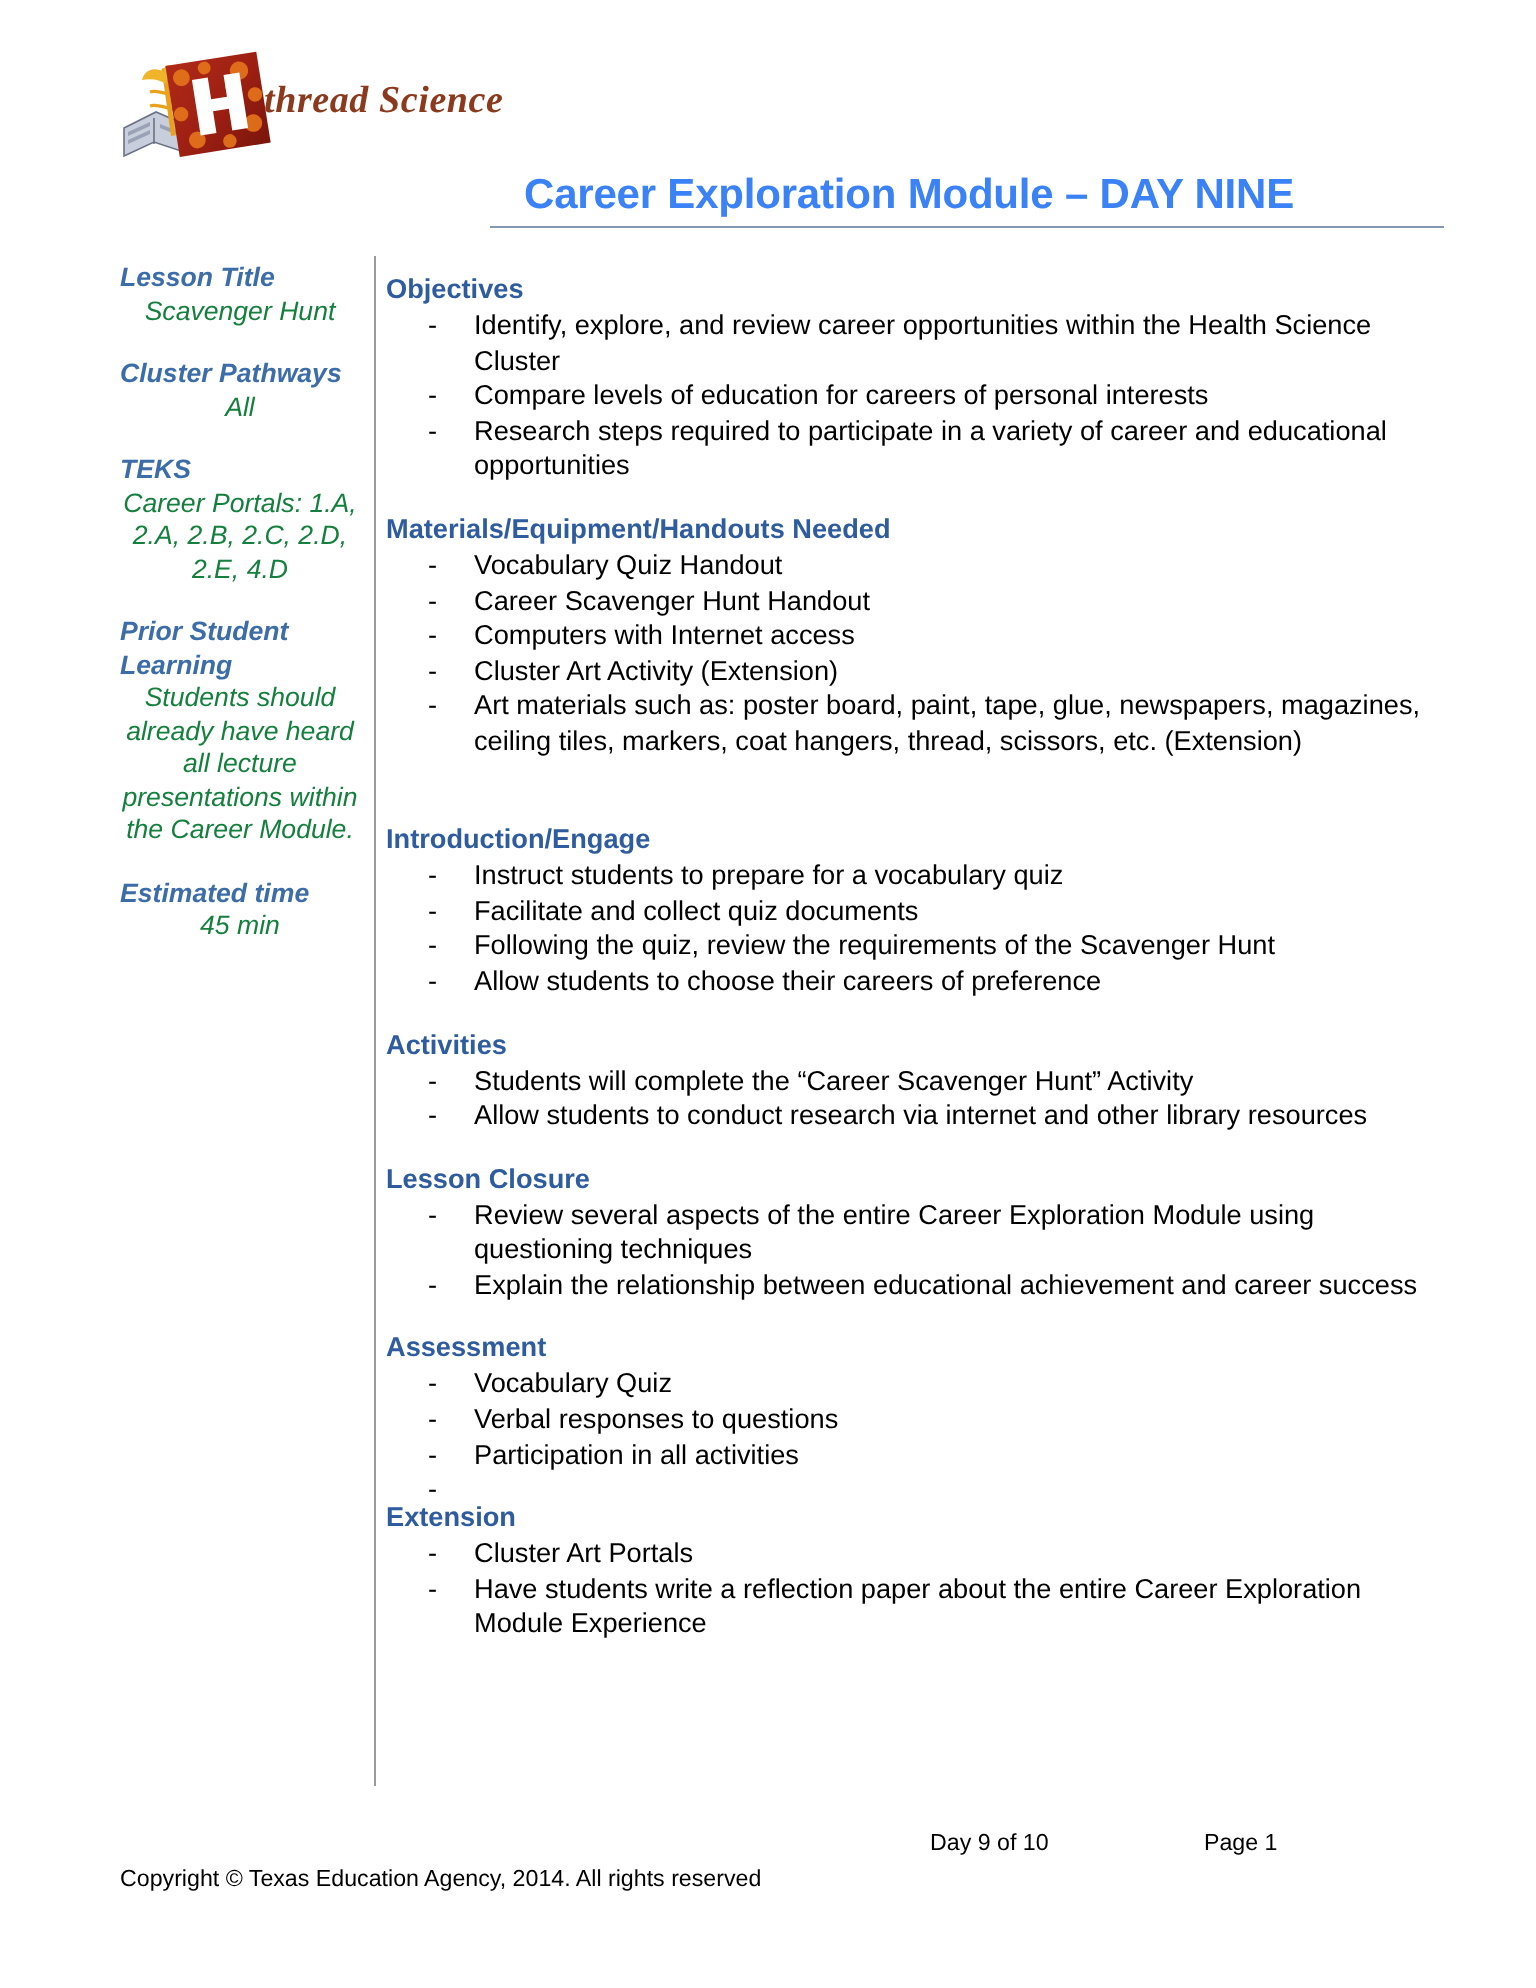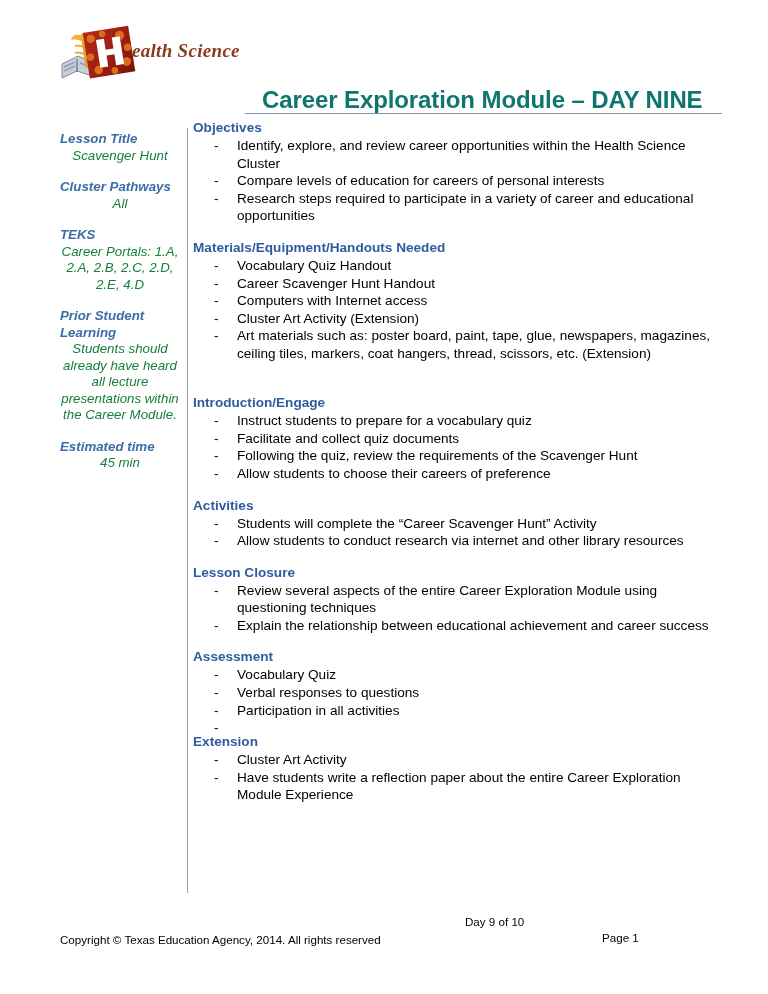--- a/index.html
+++ b/index.html
@@ -49,23 +49,23 @@
     color: #8C3A1E;
     letter-spacing: 0.3px;
     white-space: nowrap;
   }
 
   
   .doc-title {
     position: absolute;
     left: 262px;
     top: 86px;
-    font-size: 24px;
+    font-size: 21px;
     font-weight: bold;
-    color: #0f766e;
+    color: #3b82f6;
     letter-spacing: -0.1px;
     white-space: nowrap;
   }
   .title-rule {
     position: absolute;
     left: 245px;
     top: 113px;
     width: 477px;
     height: 1px;
     background: #8497B0;
@@ -101,21 +101,21 @@
     font-style: italic;
     color: #15803d;
     line-height: 16.5px;
     text-align: center;
   }
 
   
   .right-col {
     position: absolute;
     left: 193px;
-    top: 119px;
+    top: 136px;
     width: 526px;
   }
   .sec { margin-bottom: 14px; }
   .sec-head {
     font-size: 13.6px;
     font-weight: bold;
     color: #2E5C9E;
     line-height: 17px;
     margin-bottom: 1px;
   }
@@ -151,21 +151,21 @@
     position: absolute;
     left: 60px;
     top: 915px;
     width: 660px;
     height: 16px;
     font-size: 11.6px;
     color: #000000;
   }
   .footer .f-copy { position: absolute; left: 0; top: 18px; white-space: nowrap; }
   .footer .f-day  { position: absolute; left: 405px; top: 0; white-space: nowrap; }
-  .footer .f-page { position: absolute; left: 542px; top: 16px; white-space: nowrap; }
+  .footer .f-page { position: absolute; left: 542px; top: 0; white-space: nowrap; }
 </style>
 </head>
 <body>
 
 <div class="page">
 
   <div class="logo-block">
     <svg class="logo-mark" viewBox="0 0 86 58">
       <defs>
         <linearGradient id="redgrad" x1="0" y1="0" x2="1" y2="1">
@@ -203,21 +203,21 @@
           <circle cx="52" cy="47" r="3.4"></circle>
           <circle cx="36" cy="44" r="4.2"></circle>
           <circle cx="30" cy="30" r="3.6"></circle>
           <circle cx="43" cy="33" r="2.4"></circle>
           <circle cx="56" cy="20" r="2.2"></circle>
         </g>
 
         <path d="M38 14 h8 v11 h8 v-11 h8 v28 h-8 v-11 h-8 v11 h-8 z" fill="#ffffff"></path>
       </g>
     </svg>
-    <div class="logo-text">ealth Science</div>
+    <div class="logo-text">thread Science</div>
   </div>
 
   <div class="doc-title">Career Exploration Module – DAY NINE</div>
   <div class="title-rule"></div>
 
   <div class="col-divider"></div>
 
   <div class="left-col">
     <div class="lc-group">
       <div class="lc-head">Lesson Title</div>
@@ -288,21 +288,21 @@
         <ul class="bullets">
           <li><span class="dash">-</span><span class="txt">Vocabulary Quiz</span></li>
           <li><span class="dash">-</span><span class="txt">Verbal responses to questions</span></li>
           <li><span class="dash">-</span><span class="txt">Participation in all activities</span></li>
           <li><span class="dash">-</span></li>
         </ul>
       </div>
       <div class="sec">
         <div class="sec-head">Extension</div>
         <ul class="bullets">
-          <li><span class="dash">-</span><span class="txt">Cluster Art Activity</span></li>
+          <li><span class="dash">-</span><span class="txt">Cluster Art Portals</span></li>
           <li class="just"><span class="dash">-</span><span class="txt">Have students write a reflection paper about the entire Career Exploration Module Experience</span></li>
         </ul>
       </div>
     </div>
 
   <div class="footer">
     <span class="f-copy">Copyright © Texas Education Agency, 2014. All rights reserved</span>
     <span class="f-day">Day 9 of 10</span>
     <span class="f-page">Page 1</span>
   </div>

